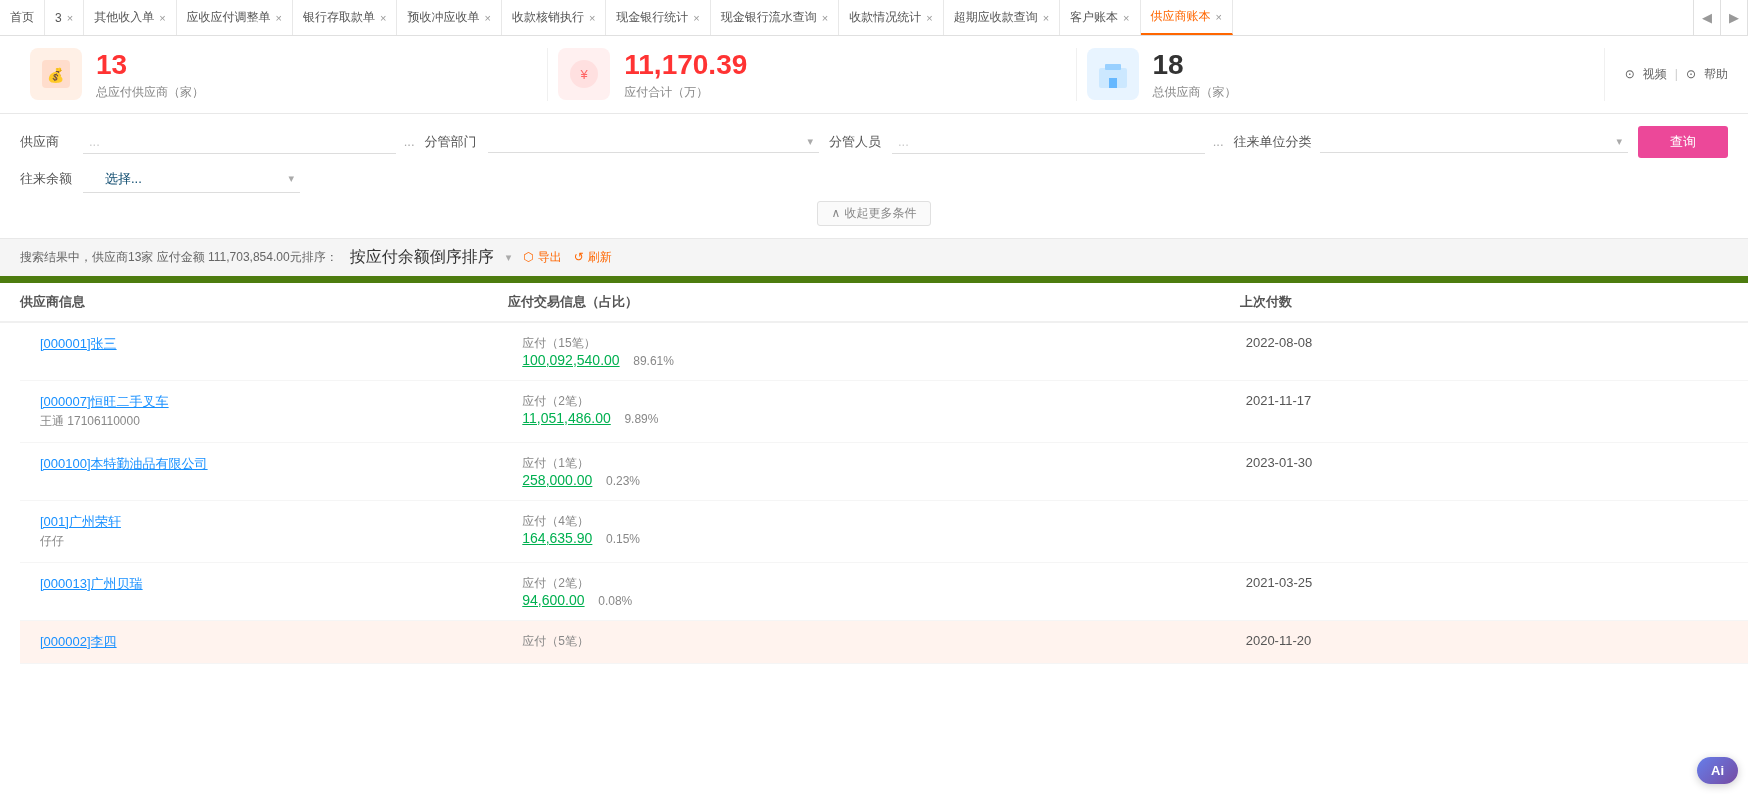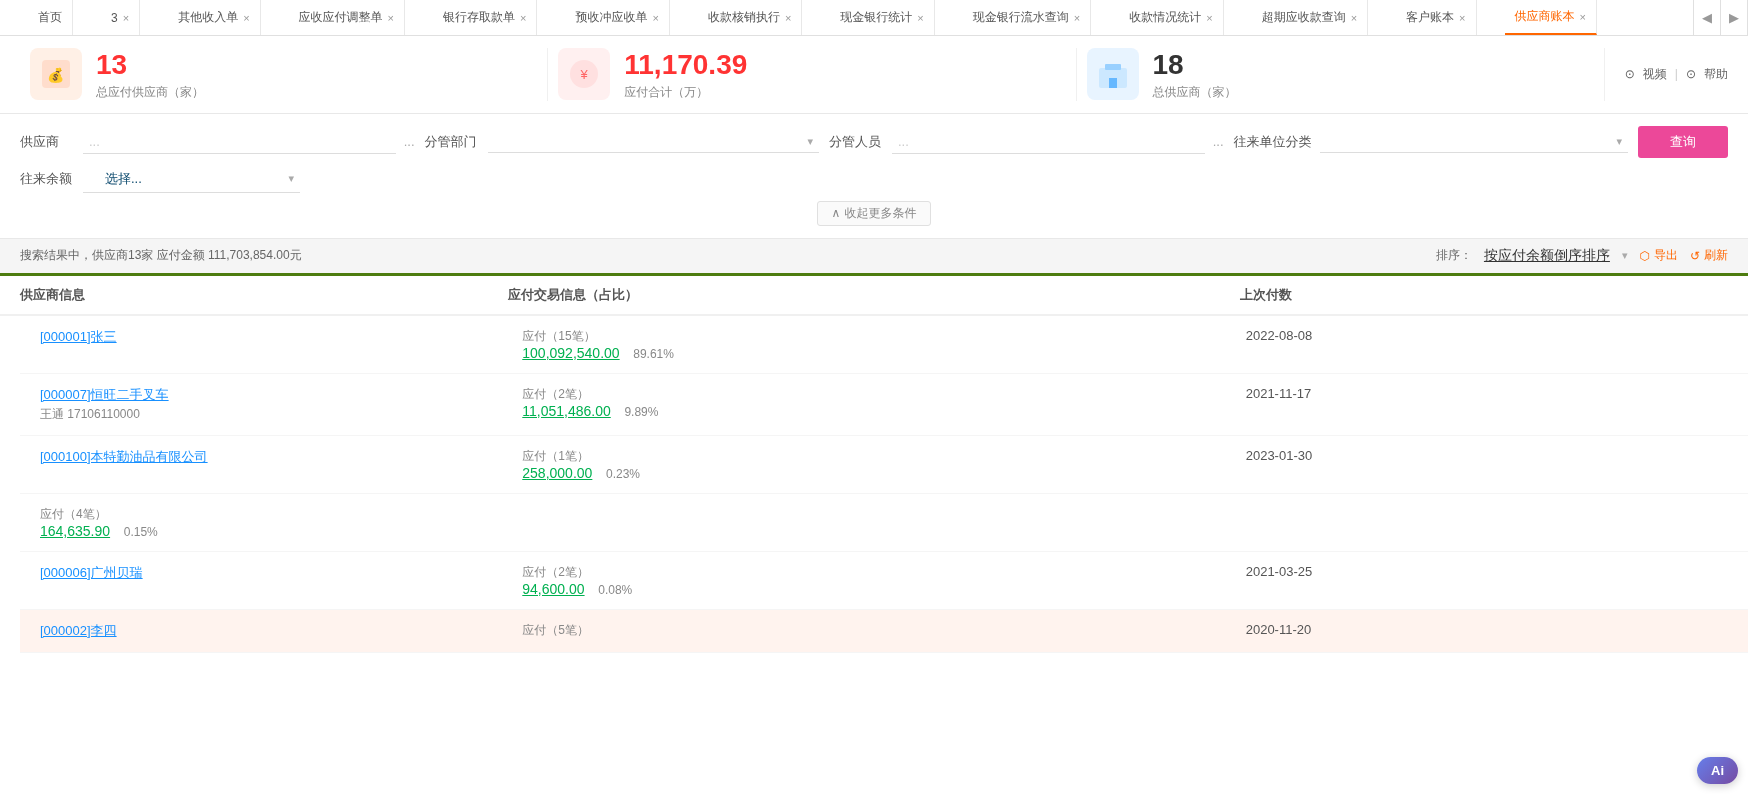--- a/index.html
+++ b/index.html
@@ -19,21 +19,20 @@
       display: flex;
       align-items: center;
       padding: 0 10px;
       height: 100%;
       border-right: 1px solid #e8e8e8;
       cursor: pointer;
       white-space: nowrap;
       font-size: 12px;
       color: #555;
       flex-shrink: 0;
-      margin-left: 28px;
     }
     .nav-tab.active { color: #ff6600; border-bottom: 2px solid #ff6600; }
     .nav-tab .close-btn { margin-left: 5px; color: #999; font-size: 11px; cursor: pointer; }
     .nav-arrows { display: flex; align-items: center; margin-left: auto; border-left: 1px solid #e0e0e0; }
     .nav-arrow { padding: 0 8px; height: 36px; display: flex; align-items: center; cursor: pointer; color: #999; border-right: 1px solid #e0e0e0; }
 
     
     .summary-bar {
       display: flex;
       background: #fff;
@@ -145,31 +144,30 @@
       border: 1px solid #e0e0e0;
       padding: 3px 14px;
       border-radius: 3px;
       background: #fafafa;
     }
 
     
     .result-bar {
       display: flex;
       align-items: center;
-      justify-content: space-between;
       padding: 8px 20px;
       background: #f5f5f5;
-      border-bottom: 3px solid #4d7c0f;
+      border-bottom: 7px solid #4d7c0f;
       font-size: 12px;
       color: #666;
     }
     .result-info { display: flex; align-items: center; gap: 6px; }
     .result-actions { display: flex; align-items: center; gap: 12px; }
     .sort-label { color: #666; font-size: 12px; }
-    .sort-select { color: #333; font-size: 14px; cursor: pointer; text-decoration: underline; }
+    .sort-select { color: #333; font-size: 16px; cursor: pointer; }
     .action-btn {
       display: flex;
       align-items: center;
       gap: 4px;
       color: #ff6600;
       font-size: 12px;
       cursor: pointer;
     }
 
     
@@ -472,34 +470,38 @@
           <span class="trans-percent">0.23%</span>
         </div>
       </div>
       <div>
         <span class="last-pay">2023-01-30</span>
       </div>
     </div>
 
     <div class="table-row">
       <div>
+        <div><a class="supplier-link">[001]广州荣轩</a></div>
+        <div class="supplier-sub">仔仔</div>
+      </div>
+      <div>
         <div><span class="trans-label">应付（4笔）</span></div>
         <div>
           <span class="trans-amount">164,635.90</span>
           <span class="trans-percent">0.15%</span>
         </div>
       </div>
       <div>
         <span class="last-pay"></span>
       </div>
     </div>
 
     <div class="table-row">
       <div>
-        <div><a class="supplier-link">[000006]广州贝瑞</a></div>
+        <div><a class="supplier-link">[000013]广州贝瑞</a></div>
       </div>
       <div>
         <div><span class="trans-label">应付（2笔）</span></div>
         <div>
           <span class="trans-amount">94,600.00</span>
           <span class="trans-percent">0.08%</span>
         </div>
       </div>
       <div>
         <span class="last-pay">2021-03-25</span>

